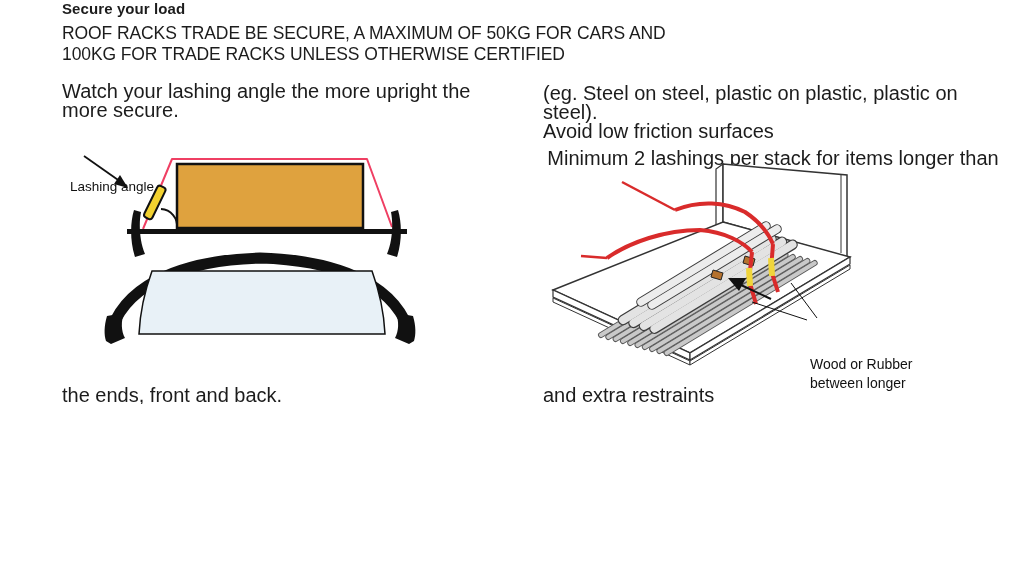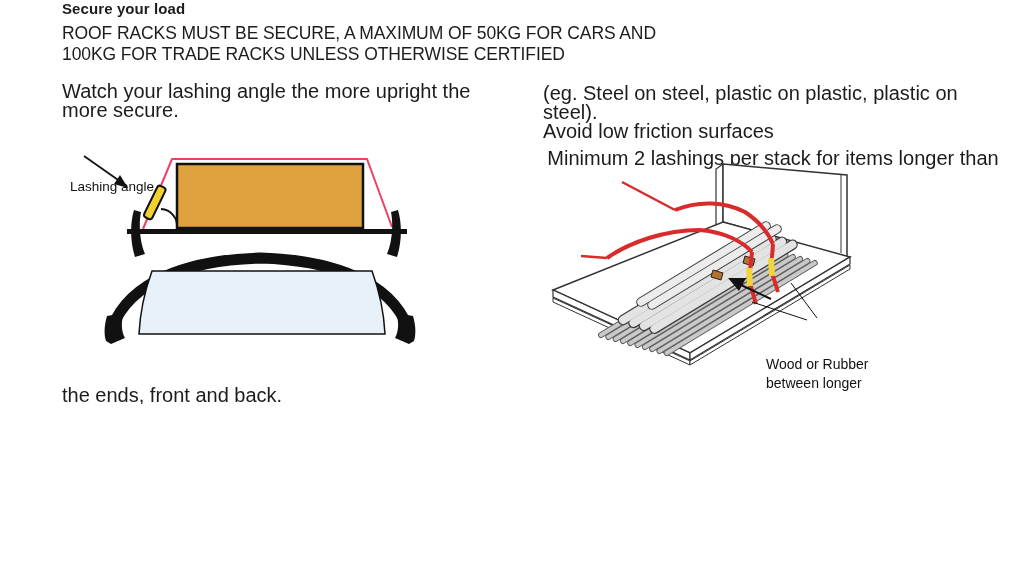--- a/index.html
+++ b/index.html
@@ -9,47 +9,48 @@
   .title{left:62px;top:0px;font-size:15px;font-weight:700;letter-spacing:.1px;}
   .subtitle{left:62px;top:23px;font-size:17.5px;line-height:21px;font-weight:400;letter-spacing:-.1px;}
   .para{font-size:20px;line-height:19px;}
   .p-lashing{left:62px;top:82px;width:440px;}
   .p-friction{left:543px;top:84px;width:460px;}
   .p-minimum{margin-top:8px;text-align:center;}
   .p-extended{left:62px;top:386px;width:400px;}
   .p-round{left:543px;top:386px;width:400px;}
   .callout{font-size:13.5px;line-height:18px;color:#111;margin-top:44px;}
   .c-lashing{left:70px;top:134px;}
-  .c-wood{left:766px;top:311px;width:130px;font-size:14px;line-height:19px;}
+  .c-wood{left:810px;top:311px;width:130px;font-size:14px;line-height:19px;}
   svg{display:block;}
 </style>
 </head>
 <body>
 
 <div class="page">
 
   <div class="abs title">Secure your load</div>
   <div class="abs subtitle">
-    <div>ROOF RACKS MUST BE SECURE, A MAXIMUM OF 50KG FOR CARS AND</div>
+    <div>ROOF RACKS TRADE BE SECURE, A MAXIMUM OF 50KG FOR CARS AND</div>
     <div>100KG FOR TRADE RACKS UNLESS OTHERWISE CERTIFIED</div>
   </div>
 
   <div class="abs para p-lashing">Watch your lashing angle the more upright the more secure.</div>
 
   <div class="abs para p-friction">
     <div>(eg. Steel on steel, plastic on plastic, plastic on steel).</div>
     <div>Avoid low friction surfaces</div>
     <div class="p-minimum">Minimum 2 lashings per stack for items longer than 750mm.</div>
   </div>
 
   <div class="abs para p-extended">
     <div>the ends, front and back.</div>
   </div>
 
   <div class="abs para p-round">
+    <div>and extra restraints</div>
   </div>
 
   <div class="abs callout c-lashing">Lashing angle</div>
   <div class="abs callout c-wood">
     <div>Wood or Rubber</div>
     <div>between longer</div>
   </div>
 
   <svg class="abs" style="left:60px;top:148px;" width="400" height="218" viewBox="0 0 400 218">
 

